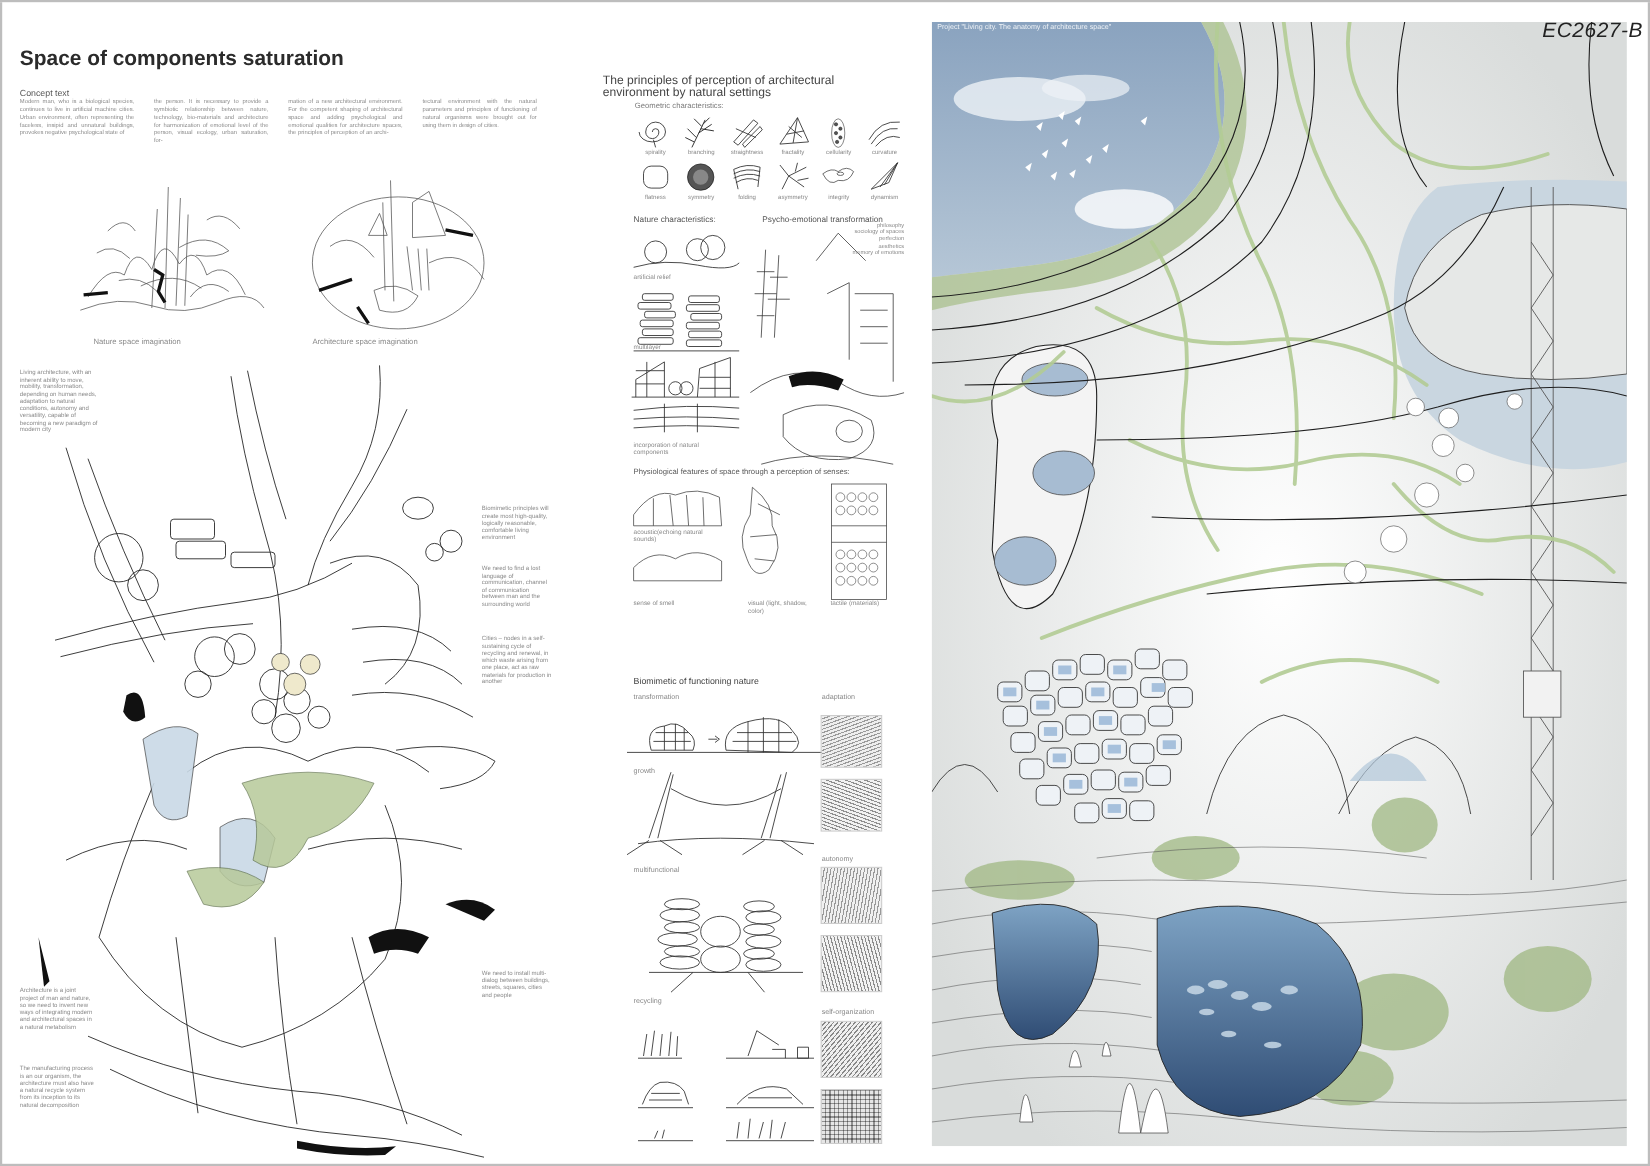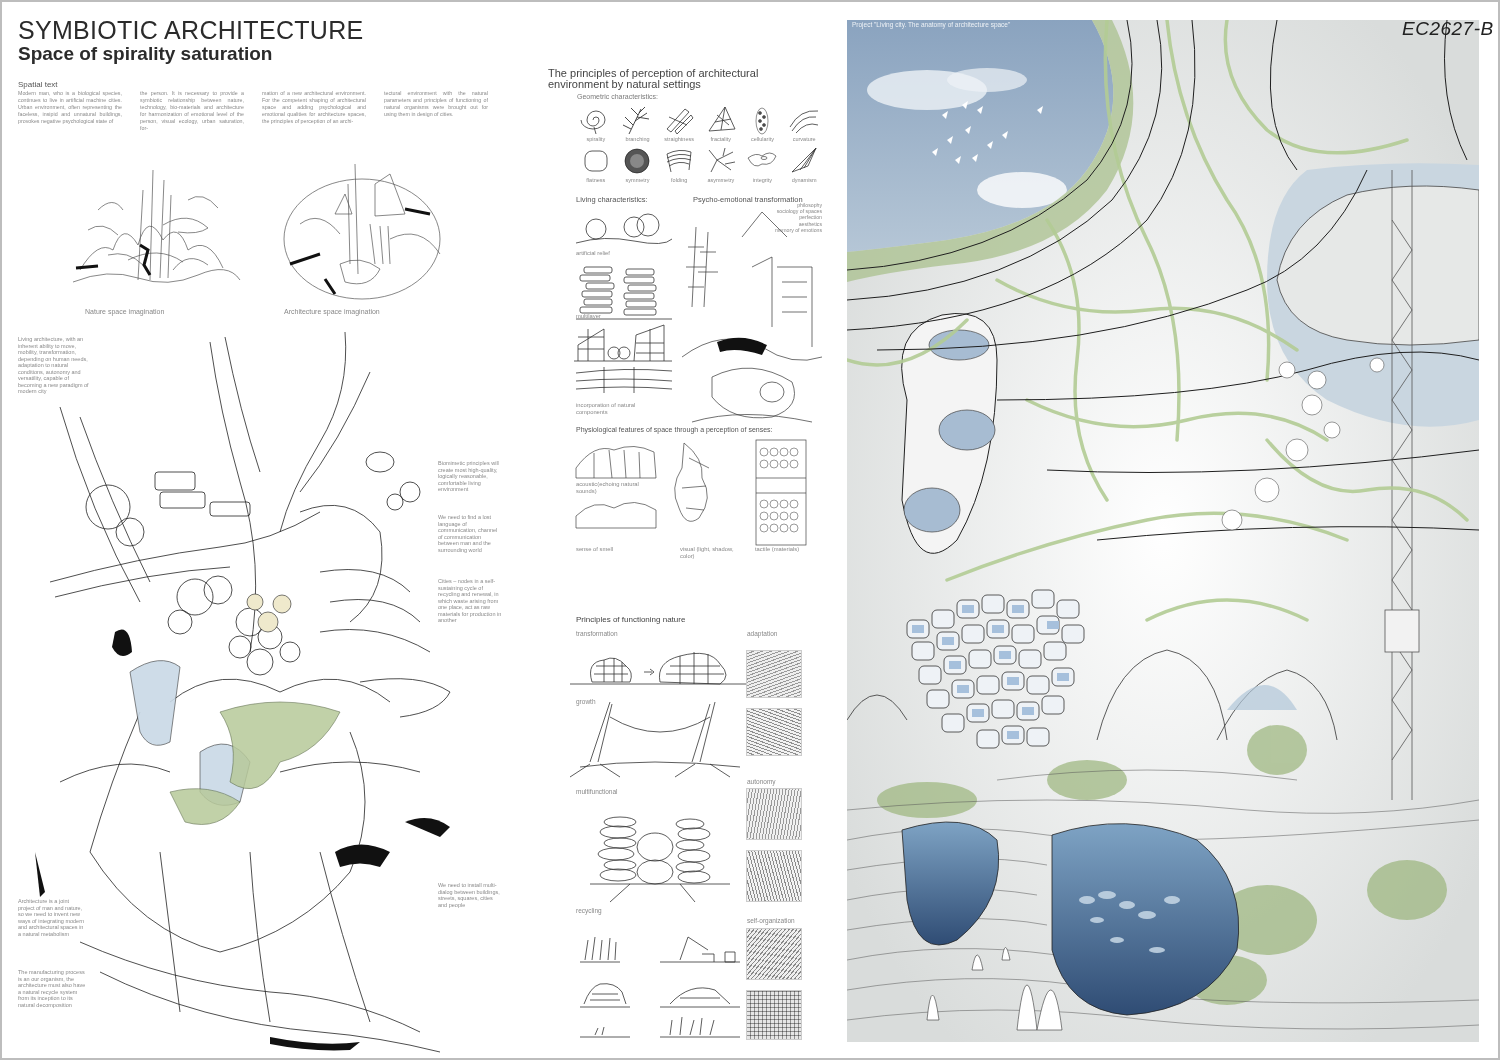--- a/index.html
+++ b/index.html
@@ -38,24 +38,23 @@
   .project-label { position: absolute; left: 852px; top: 19px; font-size: 6.5px; color: #eef2f6; z-index: 3; }
   .code-label { position: absolute; left: 1402px; top: 16px; font-size: 19px; color: #222; z-index: 3; letter-spacing: 0.5px; font-style: italic; }
 </style>
 </head>
 <body>
 
 <div class="sheet">
   <div class="left-rule"></div>
   <div class="right-rule"></div>
 
-  <h1 class="title">SYMBIOTIC ARCHITECTURE</h1>
-  <h2 class="subtitle">Space of spirality saturation</h2>
-
-  <div class="concept-head">Spatial text</div>
+  <h2 class="subtitle">Space of components saturation</h2>
+
+  <div class="concept-head">Concept text</div>
   <div class="concept-cols">
     <p>Modern man, who is a biological species, continues to live in artificial machine cities. Urban environment, often representing the faceless, insipid and unnatural buildings, provokes negative psychological state of</p>
     <p>the person. It is necessary to provide a symbiotic relationship between nature, technology, bio-materials and architecture for harmonization of emotional level of the person, visual ecology, urban saturation, for-</p>
     <p>mation of a new architectural environment. For the competent shaping of architectural space and adding psychological and emotional qualities for architecture spaces, the principles of perception of an archi-</p>
     <p>tectural environment with the natural parameters and principles of functioning of natural organisms were brought out for using them in design of cities.</p>
   </div>
 
   <svg class="sketch" style="left:68px;top:148px;width:175px;height:150px" viewBox="0 0 175 150">
     <g fill="none" stroke="#555" stroke-width="0.7">
       <path d="M5 132 Q40 118 70 128 T130 125 T172 130"></path>
@@ -250,21 +249,21 @@
     <div class="geo-cell">
       <svg viewBox="0 0 32 30">
           <g fill="none" stroke="#333" stroke-width="0.8">
             <path d="M28 2 L4 26 L20 20 Z M28 2 L12 24 M28 2 L16 22"></path>
           </g>
         </svg>
       <span class="geo-label">dynamism</span>
     </div>
   </div>
 
-  <div class="mid-sec" style="left:576px;top:193px">Living characteristics:</div>
+  <div class="mid-sec" style="left:576px;top:193px">Nature characteristics:</div>
   <div class="mid-sec" style="left:693px;top:193px">Psycho-emotional transformation</div>
 
   <svg class="sketch" style="left:574px;top:205px;width:100px;height:190px" viewBox="0 0 100 190">
     <g fill="none" stroke="#333" stroke-width="0.8">
       <path d="M2 36 Q30 28 60 34 T98 32"></path>
       <circle cx="22" cy="22" r="10"></circle>
         <circle cx="60" cy="20" r="10"></circle>
         <circle cx="74" cy="18" r="11"></circle>
       <g transform="translate(0,60)">
         <rect x="10" y="0" width="28" height="6" rx="2"></rect>
@@ -349,21 +348,21 @@
         <circle cx="200" cy="90" r="4"></circle>
         <circle cx="210" cy="90" r="4"></circle>
         <circle cx="220" cy="90" r="4"></circle>
     </g>
   </svg>
   <div class="small-label" style="left:576px;top:479px;width:80px">acoustic(echoing natural sounds)</div>
   <div class="small-label" style="left:576px;top:544px">sense of smell</div>
   <div class="small-label" style="left:680px;top:544px;width:60px">visual (light, shadow, color)</div>
   <div class="small-label" style="left:755px;top:544px">tactile (materials)</div>
 
-  <div class="mid-sec" style="left:576px;top:613px;font-size:8px;color:#444">Principles of functioning nature</div>
+  <div class="mid-sec" style="left:576px;top:613px;font-size:8px;color:#444">Biomimetic of functioning nature</div>
   <div class="small-label" style="left:576px;top:628px;font-size:6.5px">transformation</div>
   <div class="small-label" style="left:576px;top:696px;font-size:6.5px">growth</div>
   <div class="small-label" style="left:576px;top:786px;font-size:6.5px">multifunctional</div>
   <div class="small-label" style="left:576px;top:905px;font-size:6.5px">recycling</div>
   <div class="small-label" style="left:747px;top:628px;font-size:6.5px">adaptation</div>
   <div class="small-label" style="left:747px;top:776px;font-size:6.5px">autonomy</div>
   <div class="small-label" style="left:747px;top:915px;font-size:6.5px">self-organization</div>
 
   <svg class="sketch" style="left:570px;top:640px;width:180px;height:400px" viewBox="0 0 180 400">
     <g fill="none" stroke="#333" stroke-width="0.8">

